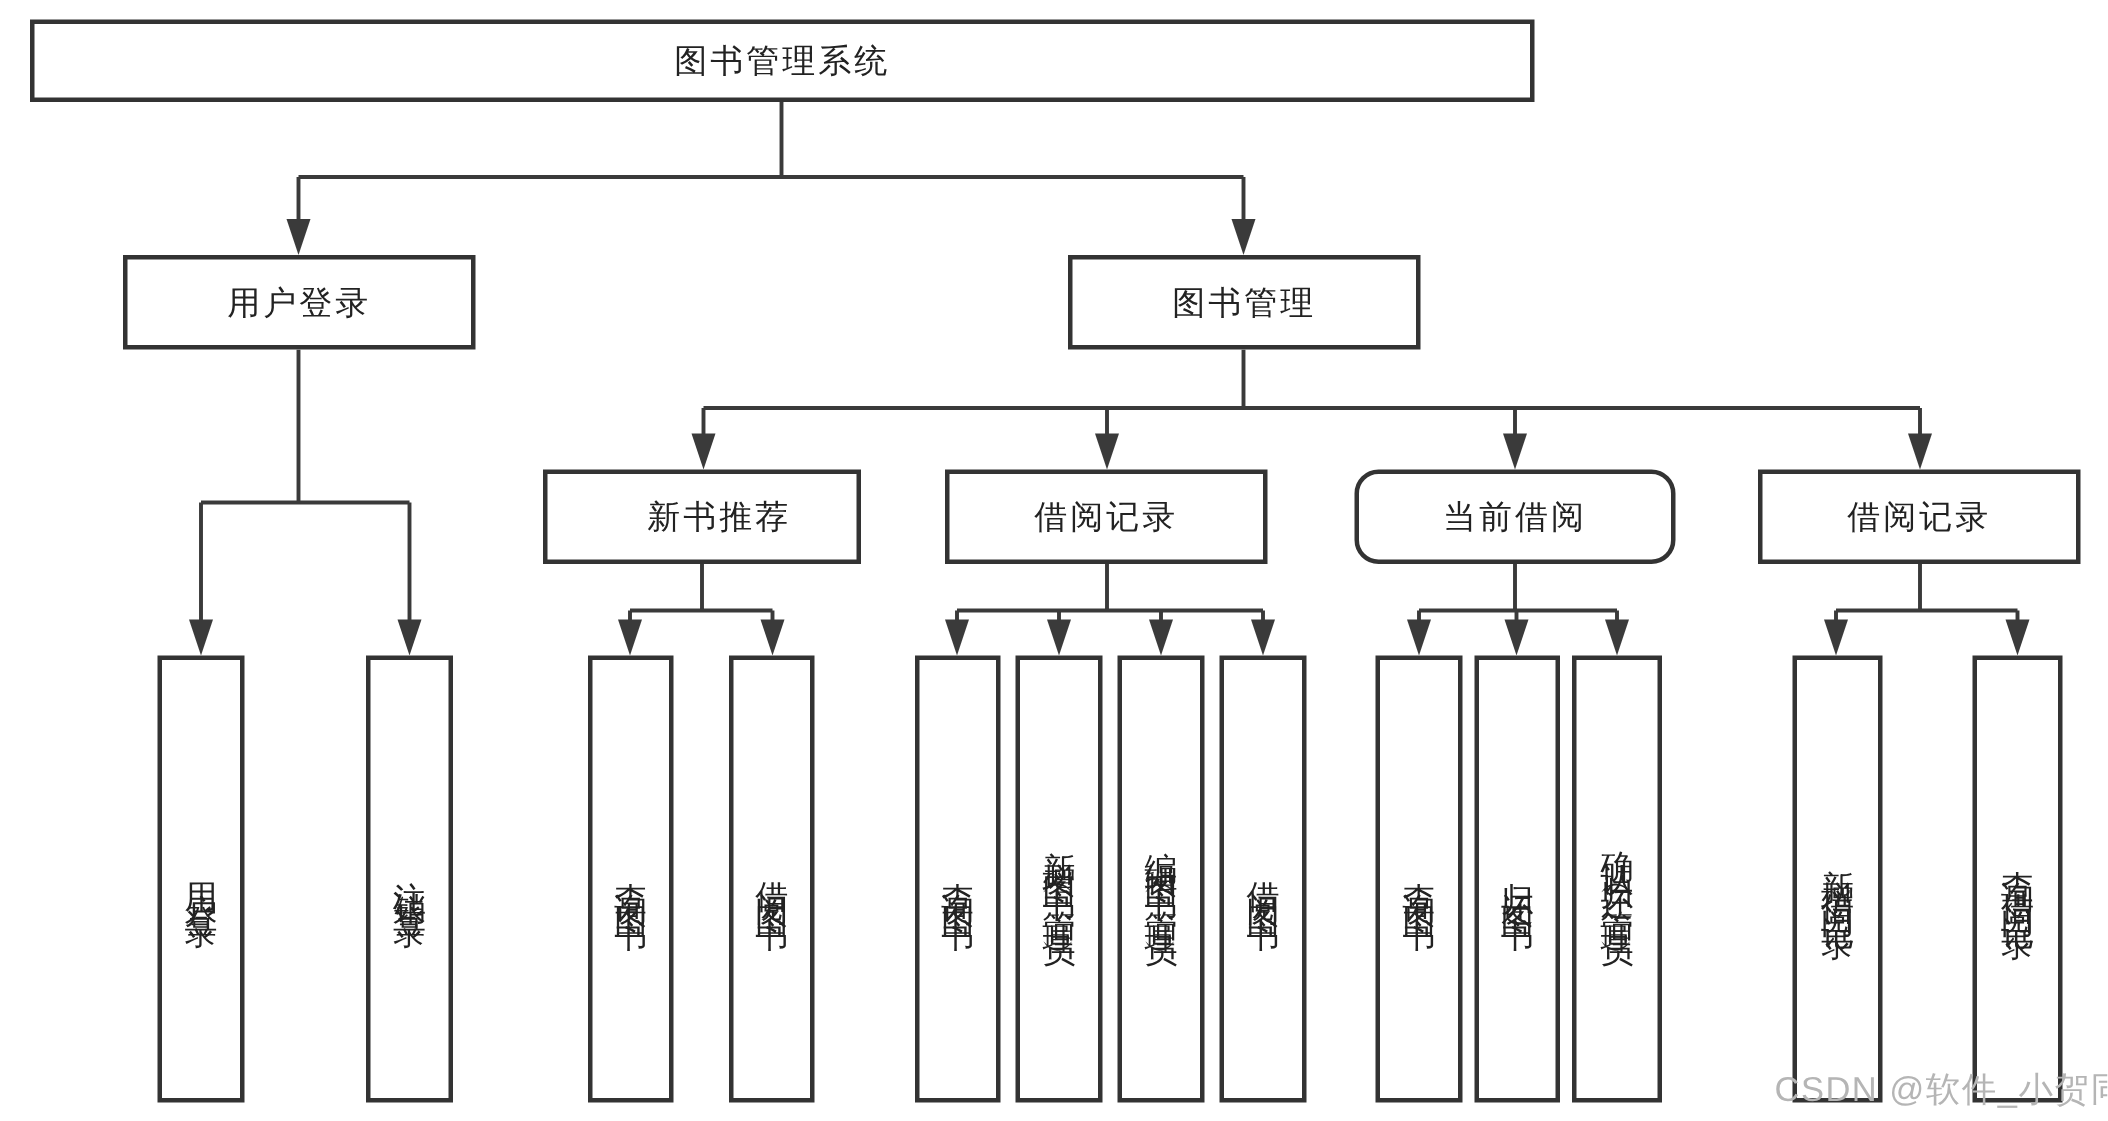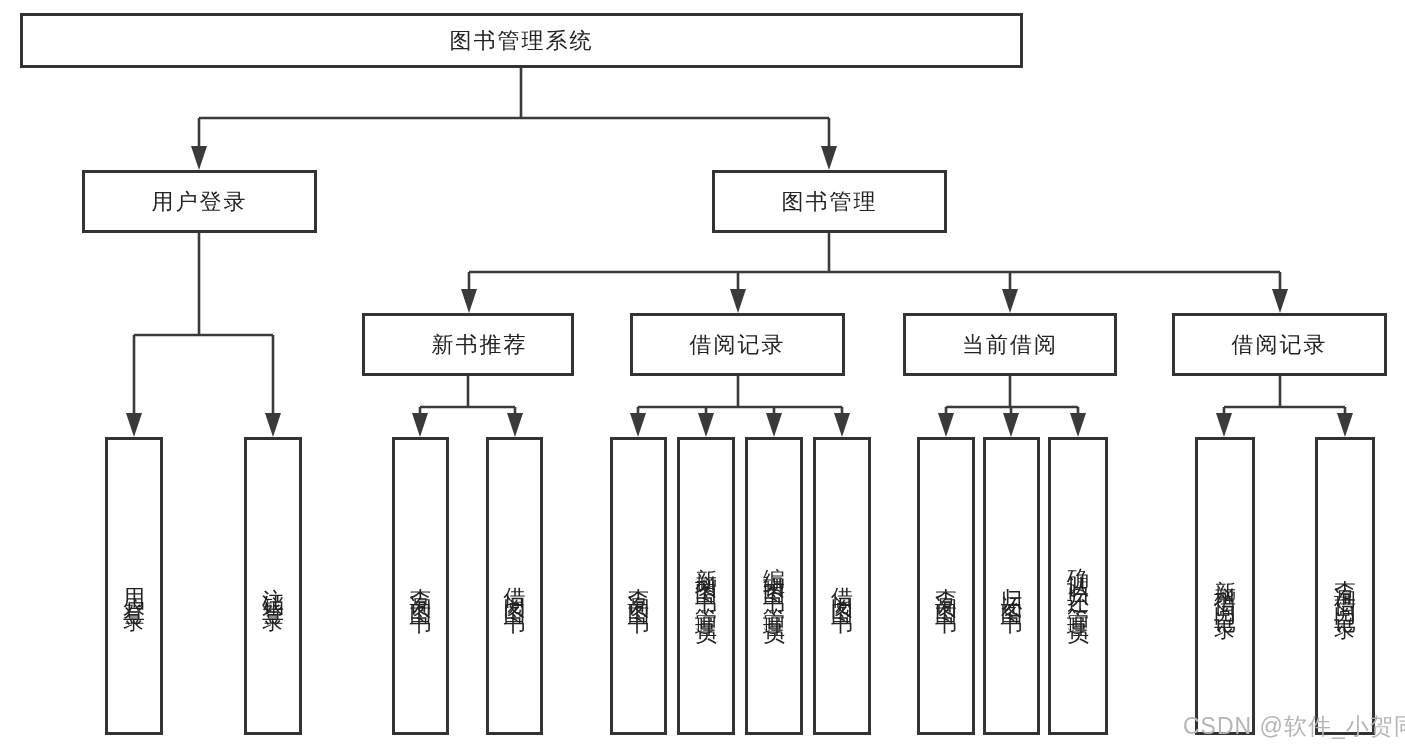--- a/index.html
+++ b/index.html
@@ -106,21 +106,21 @@
   <div class="node h" style="left:712px;top:170px;width:235px;height:63px;font-family:Liberation Serif, serif;">
     <span>图书管理</span>
   </div>
 
   <div class="node h" style="left:362px;top:313px;width:212px;height:63px;padding-left:23px;">
     <span>新书推荐</span>
   </div>
   <div class="node h" style="left:630px;top:313px;width:215px;height:63px;">
     <span>借阅记录</span>
   </div>
-  <div class="node h" style="left:903px;top:313px;width:214px;height:63px;">
+  <div class="node h" style="left:903px;top:313px;width:214px;height:63px;border-radius:16px;">
     <span>当前借阅</span>
   </div>
   <div class="node h" style="left:1172px;top:313px;width:215px;height:63px;">
     <span>借阅记录</span>
   </div>
 
   <div class="node v" style="left:105px;top:437px;width:58px;height:298px;">
     <span>用户登录</span>
   </div>
   <div class="node v" style="left:244px;top:437px;width:58px;height:298px;">

